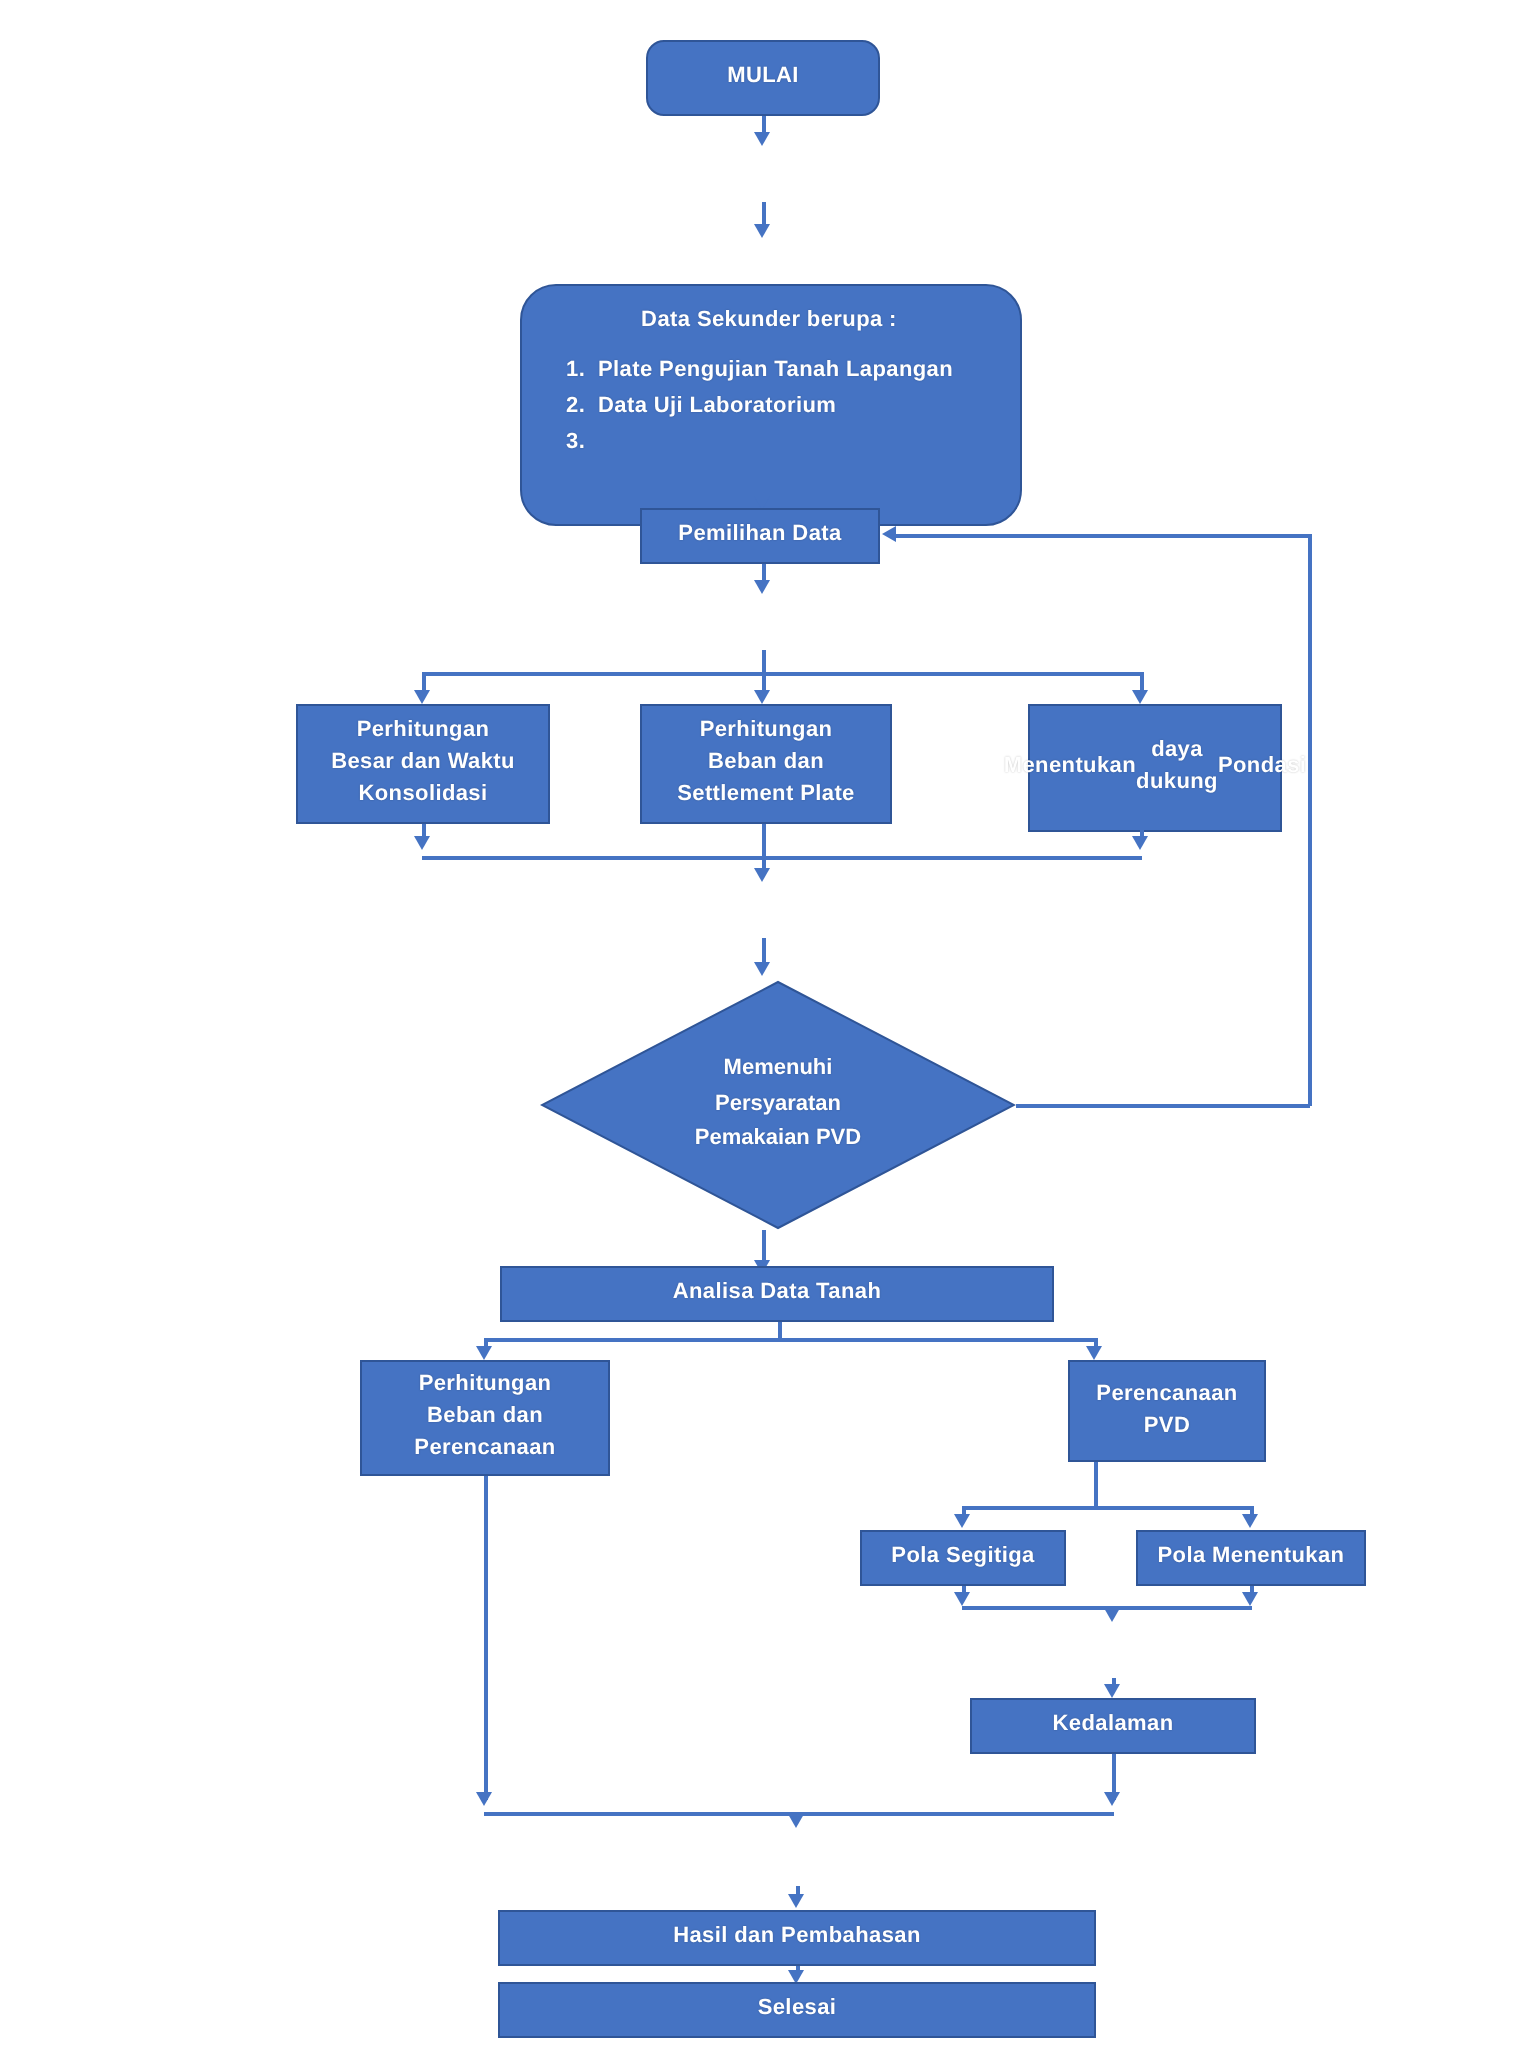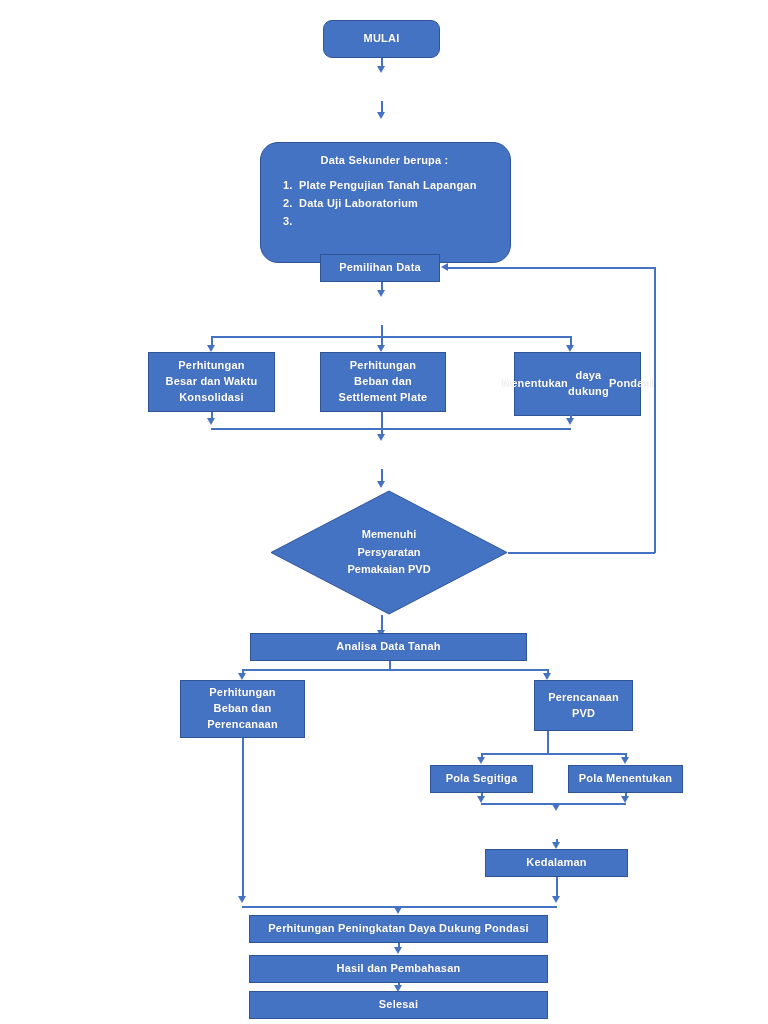--- a/index.html
+++ b/index.html
@@ -284,23 +284,20 @@
     <span>Kedalaman</span>
   </div>
 
   <div class="conn v" style="left:556px; top:877px; height:23px;"></div>
   <div class="arrow down" style="left:552px; top:896px;"></div>
 
   <div class="conn h" style="left:242px; top:906px; width:315px;"></div>
   <div class="conn v" style="left:398px; top:906px; height:3px;"></div>
   <div class="arrow down" style="left:394px; top:907px;"></div>
 
-  <div class="node" style="left:249px; top:915px; width:299px; height:28px;">
-    <span>Perhitungan Peningkatan Daya Dukung Pondasi</span>
-  </div>
 
   <div class="conn v" style="left:398px; top:943px; height:5px;"></div>
   <div class="arrow down" style="left:394px; top:947px;"></div>
 
   <div class="node" style="left:249px; top:955px; width:299px; height:28px;">
     <span>Hasil dan Pembahasan</span>
   </div>
 
   <div class="conn v" style="left:398px; top:983px; height:4px;"></div>
   <div class="arrow down" style="left:394px; top:985px;"></div>

